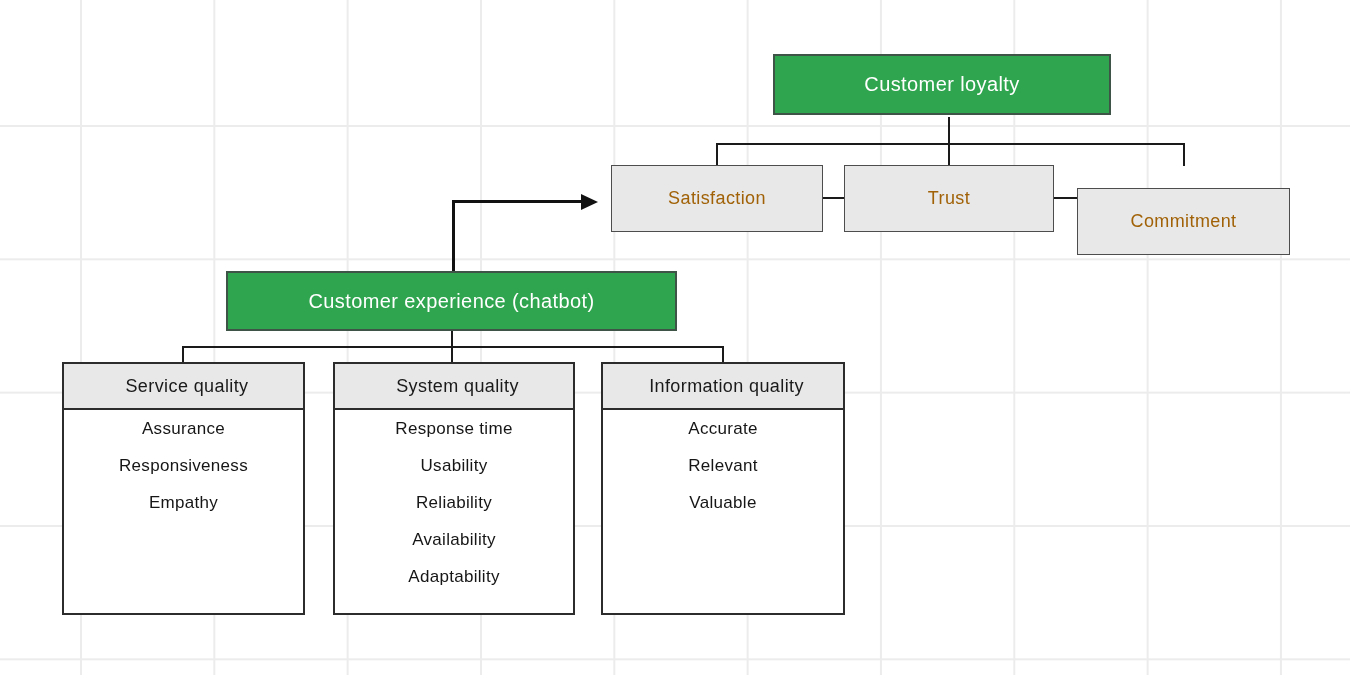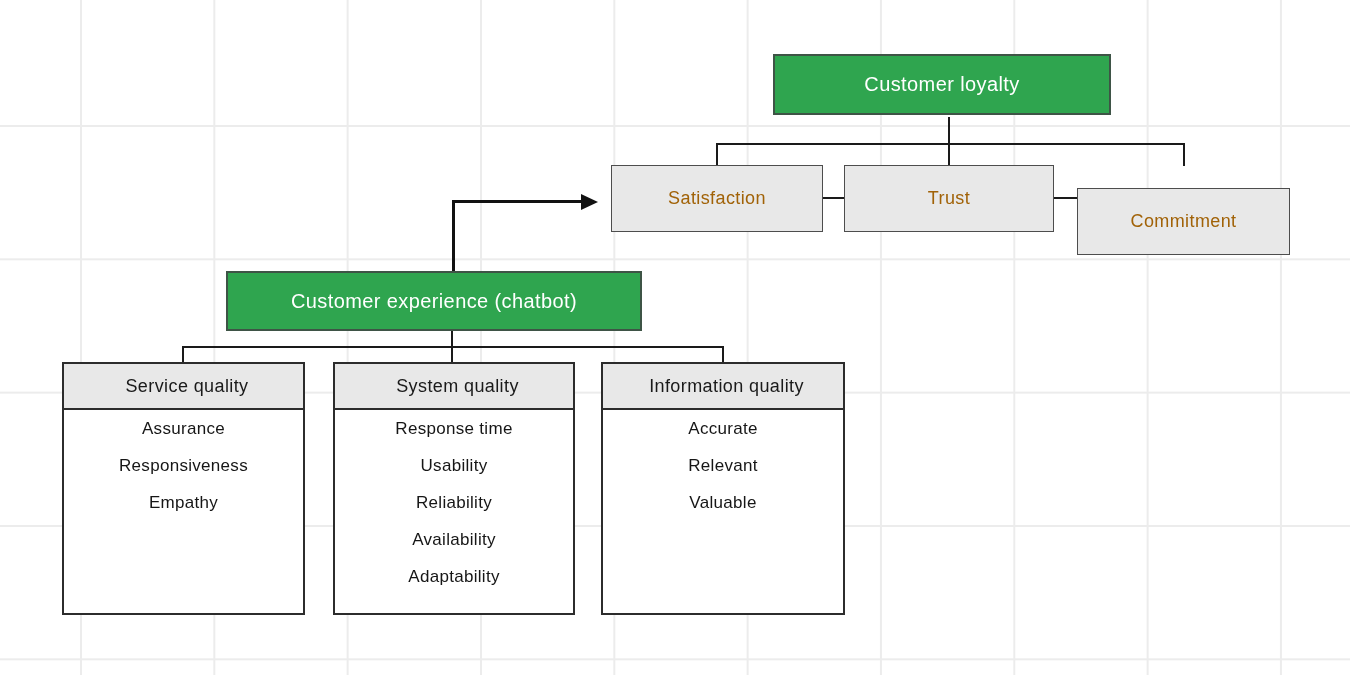--- a/index.html
+++ b/index.html
@@ -112,21 +112,21 @@
   </div>
 
   <div class="node gray" style="left:844px; top:165px; width:210px; height:67px;">
     <span>Trust</span>
   </div>
 
   <div class="node gray" style="left:1077px; top:165px; width:213px; height:67px;margin-top:23px;">
     <span>Commitment</span>
   </div>
 
-  <div class="node green" style="left:226px; top:271px; width:416px; height:60px;">
+  <div class="node green" style="left:226px; top:271px; width:451px; height:60px;">
     <span>Customer experience (chatbot)</span>
   </div>
 
   <div class="dimbox" style="left:62px; top:362px; width:243px; height:253px;">
     <div class="dim-header">
       <span>Service quality</span>
     </div>
     <div class="dim-body">
       <div class="dim-item">Assurance</div>
       <div class="dim-item">Responsiveness</div>

